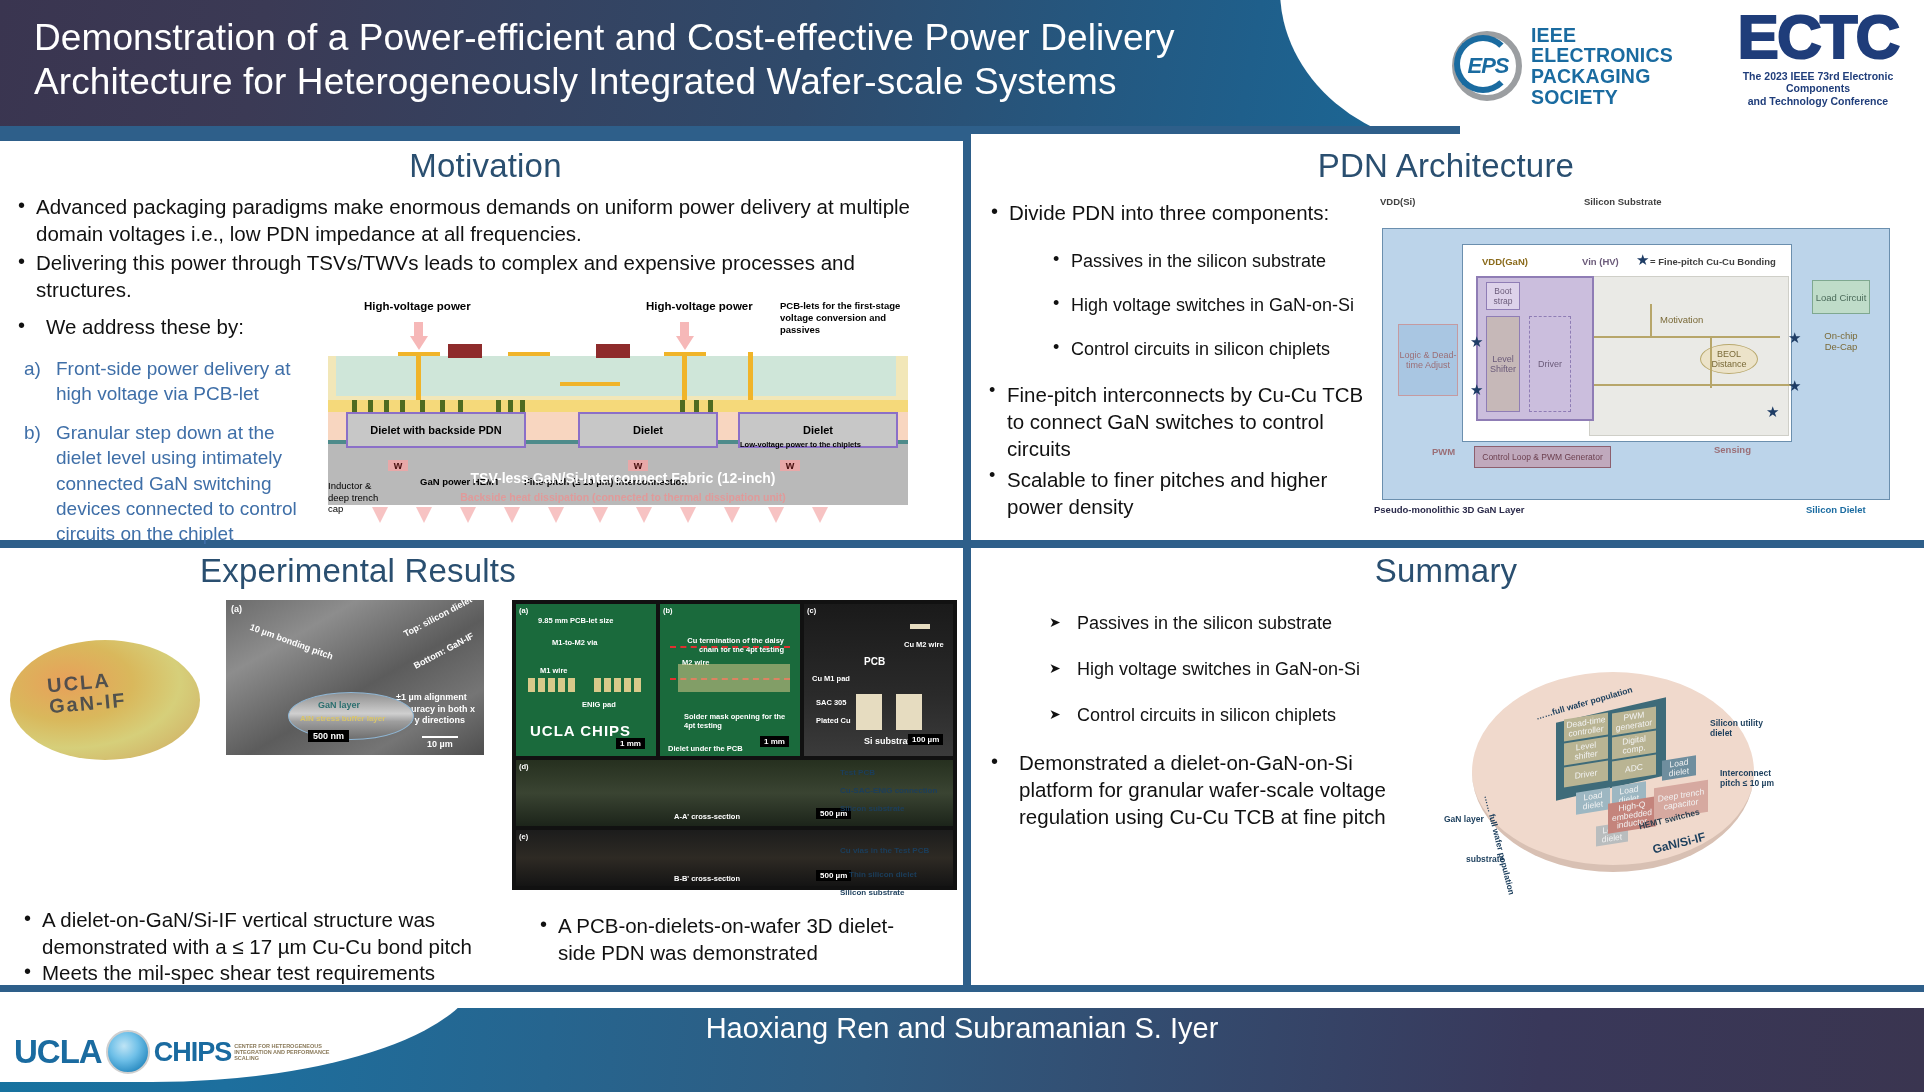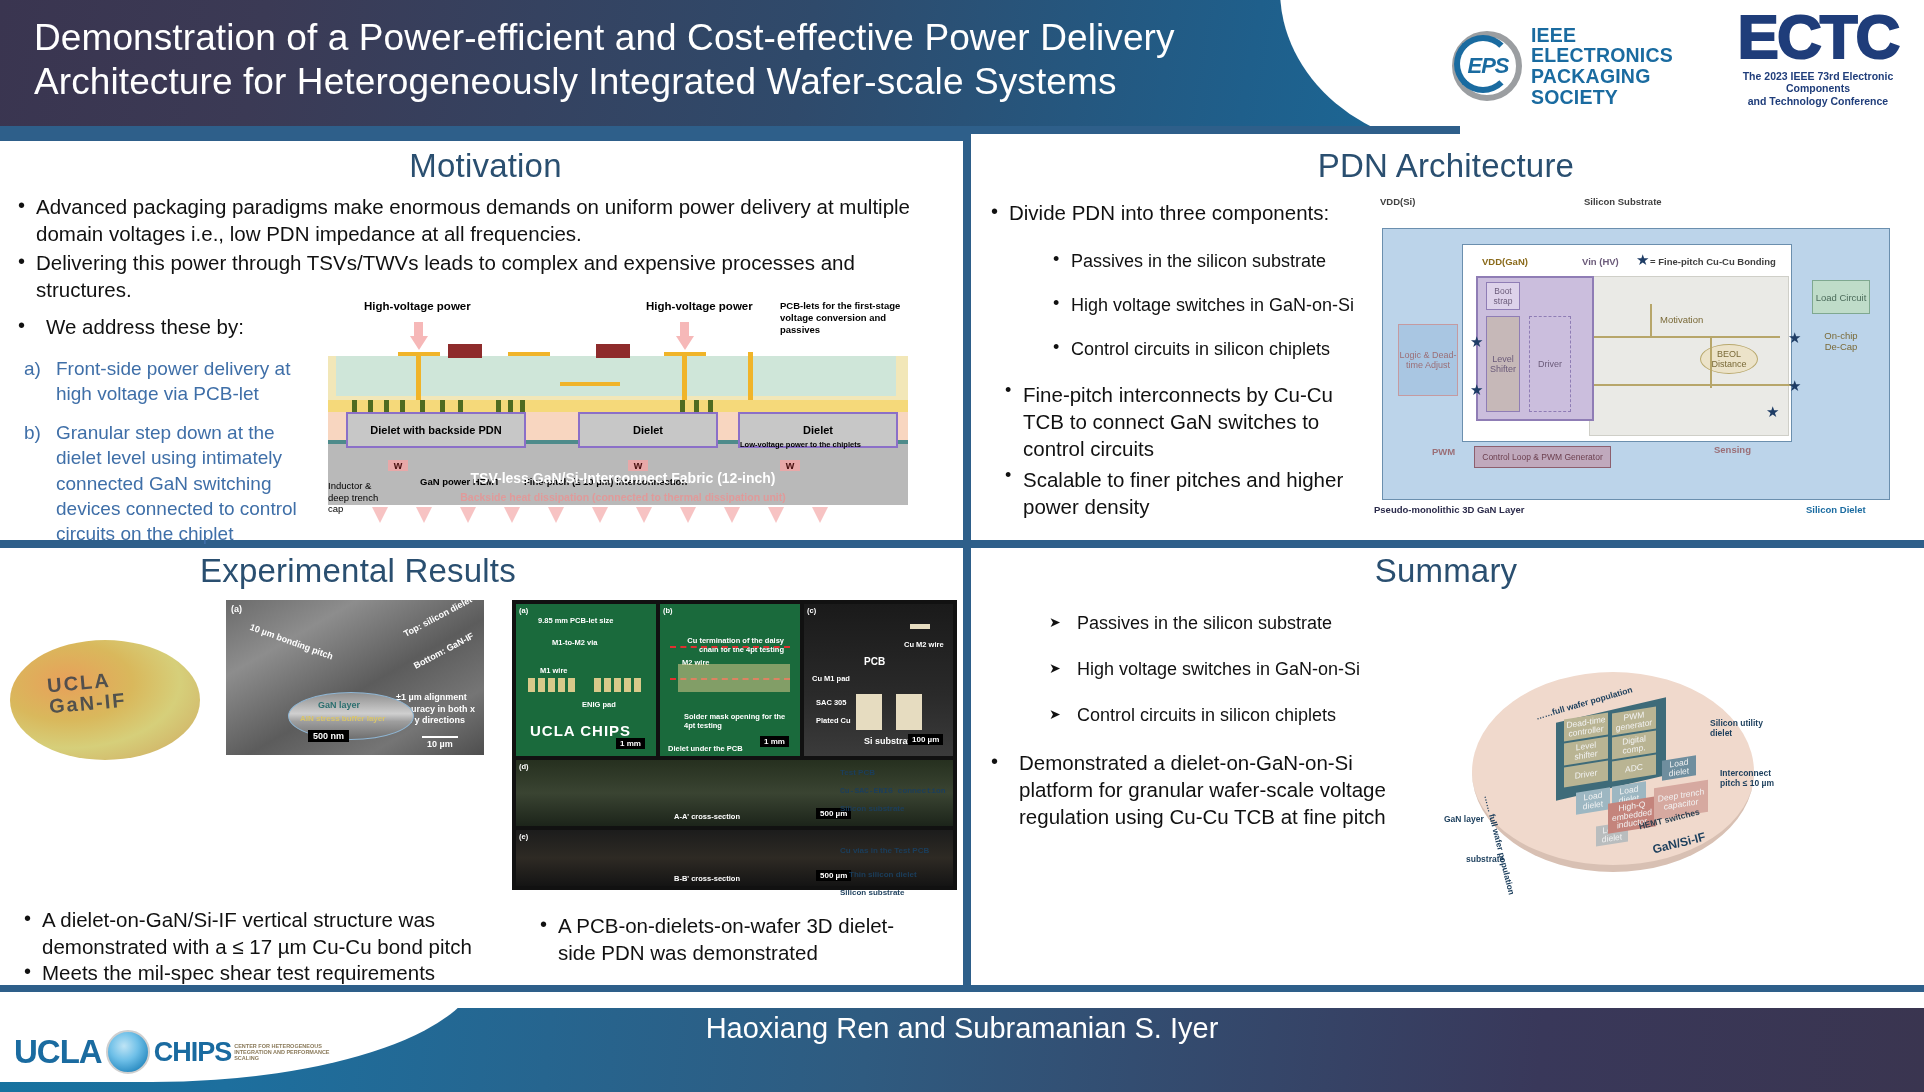--- a/index.html
+++ b/index.html
@@ -350,21 +350,21 @@
   <div class="panel p-pdn">
     <div class="sec-title" style="margin-top:6px">PDN Architecture</div>
     <ul class="b1 body-txt" style="margin-top:14px; padding-left:18px; width:400px;">
       <li>Divide PDN into three components:</li>
     </ul>
     <ul class="b2 body-txt" style="margin-top:24px; padding-left:78px; width:420px;">
       <li>Passives in the silicon substrate</li>
       <li>High voltage switches in GaN-on-Si</li>
       <li>Control circuits in silicon chiplets</li>
     </ul>
-    <ul class="b2 body-txt" style="margin-top:7px; padding-left:30px; width:408px; font-size:20.5px;">
+    <ul class="b2 body-txt" style="margin-top:7px; padding-left:14px; width:408px; font-size:20.5px;">
       <li style="font-size:20.5px; margin-bottom:4px;">Fine-pitch interconnects by Cu-Cu TCB to connect GaN switches to control circuits</li>
       <li style="font-size:20.5px;">Scalable to finer pitches and higher power density</li>
     </ul>
   </div>
 
   <div class="pdn-fig">
     <div class="pdn-txt" style="left:6px; top:0px;">VDD(Si)</div>
     <div class="pdn-txt" style="left:210px; top:0px;">Silicon Substrate</div>
 
     <div class="pdn-outer"></div>
@@ -484,21 +484,21 @@
 
     <div class="pcb-card pcb-e">
       <div class="pcb-t" style="left:3px; top:2px;">(e)</div>
       <div class="pcb-t" style="left:158px; top:44px;">B-B' cross-section</div>
       <div class="pcb-scale" style="left:300px; top:40px;">500 µm</div>
     </div>
   </div>
 
   <div style="position:absolute; left:960px; top:760px; width:0; height:0;"></div>
   <div class="pcb-anno" style="position:absolute; left:840px; top:768px;">Test PCB</div>
-  <div class="pcb-anno" style="position:absolute; left:840px; top:786px;font-family:Liberation Mono, monospace;">Cu-SAC-ENIG connection</div>
+  <div class="pcb-anno" style="position:absolute; left:840px; top:786px;">Cu-SAC-ENIG connection</div>
   <div class="pcb-anno" style="position:absolute; left:840px; top:804px;">Silicon substrate</div>
   <div class="pcb-anno" style="position:absolute; left:840px; top:846px;">Cu vias in the Test PCB</div>
   <div class="pcb-anno" style="position:absolute; left:840px; top:870px;padding-left:9px;">Thin silicon dielet</div>
   <div class="pcb-anno" style="position:absolute; left:840px; top:888px;">Silicon substrate</div>
 
   <ul class="b1 body-txt" style="position:absolute; left:14px; top:906px; width:500px; padding-left:8px;">
     <li style="margin-bottom:-1px;">A dielet-on-GaN/Si-IF vertical structure was demonstrated with a ≤ 17 µm Cu-Cu bond pitch</li>
     <li>Meets the mil-spec shear test requirements</li>
     <li>Excellent Cu-Cu TCB specific contact resistance</li>
     <li>Passed the mil-spec temp/humidity reliability test</li>

